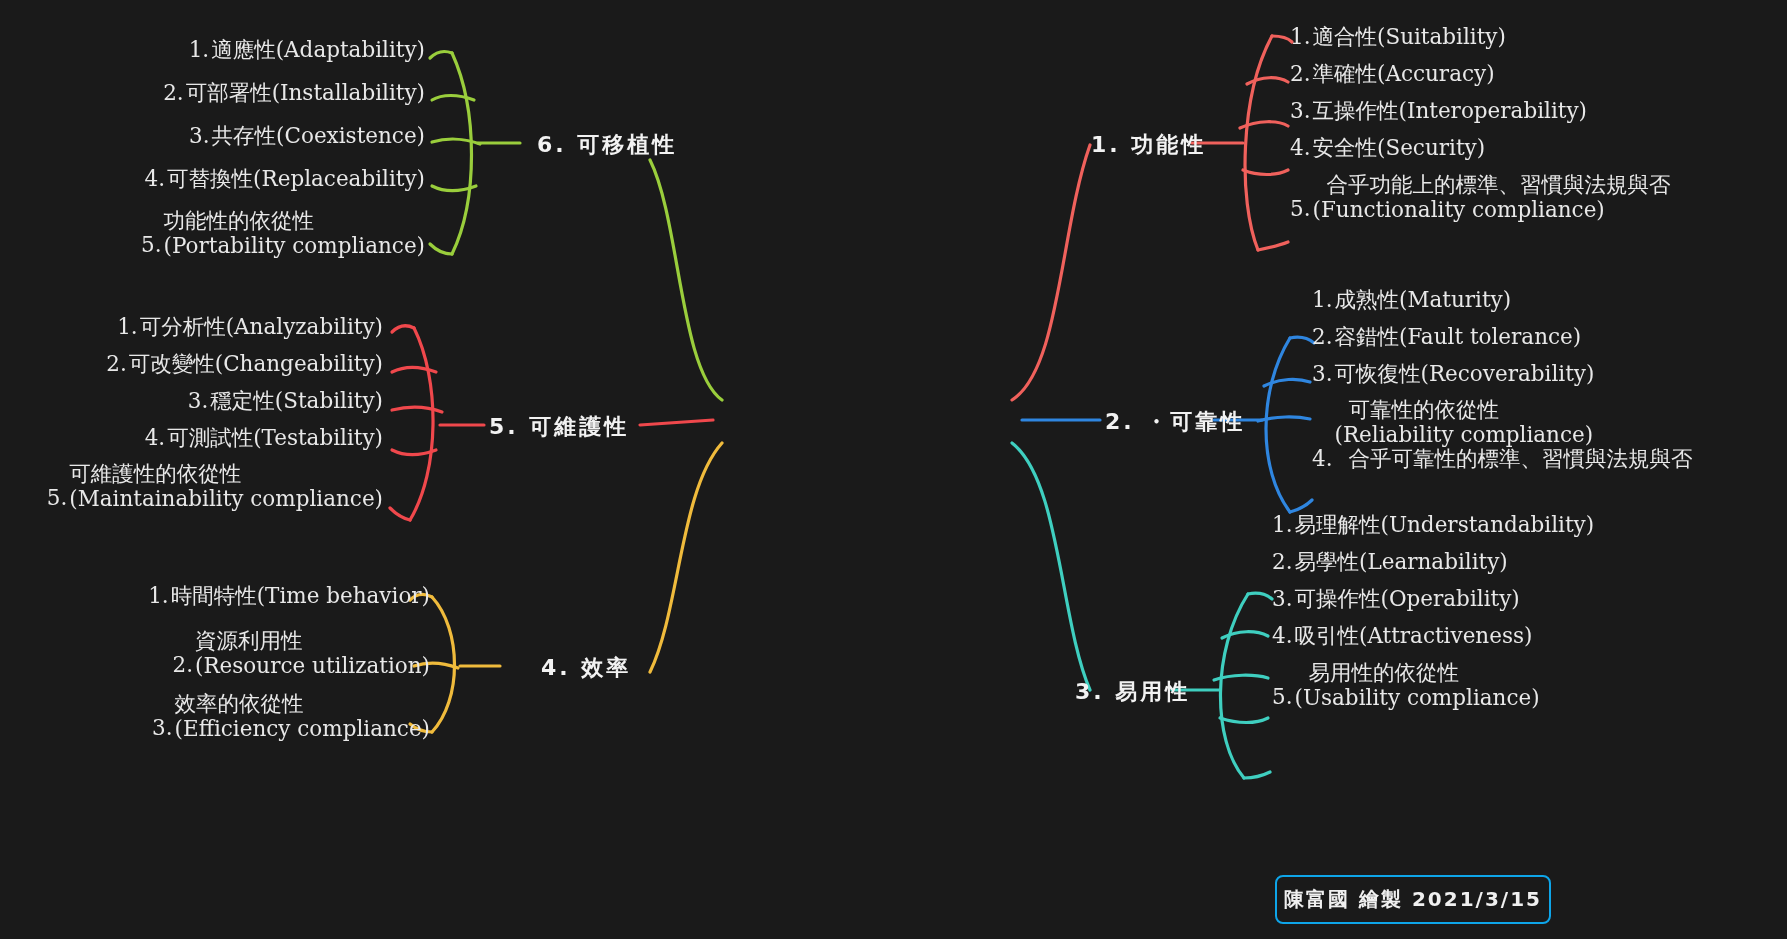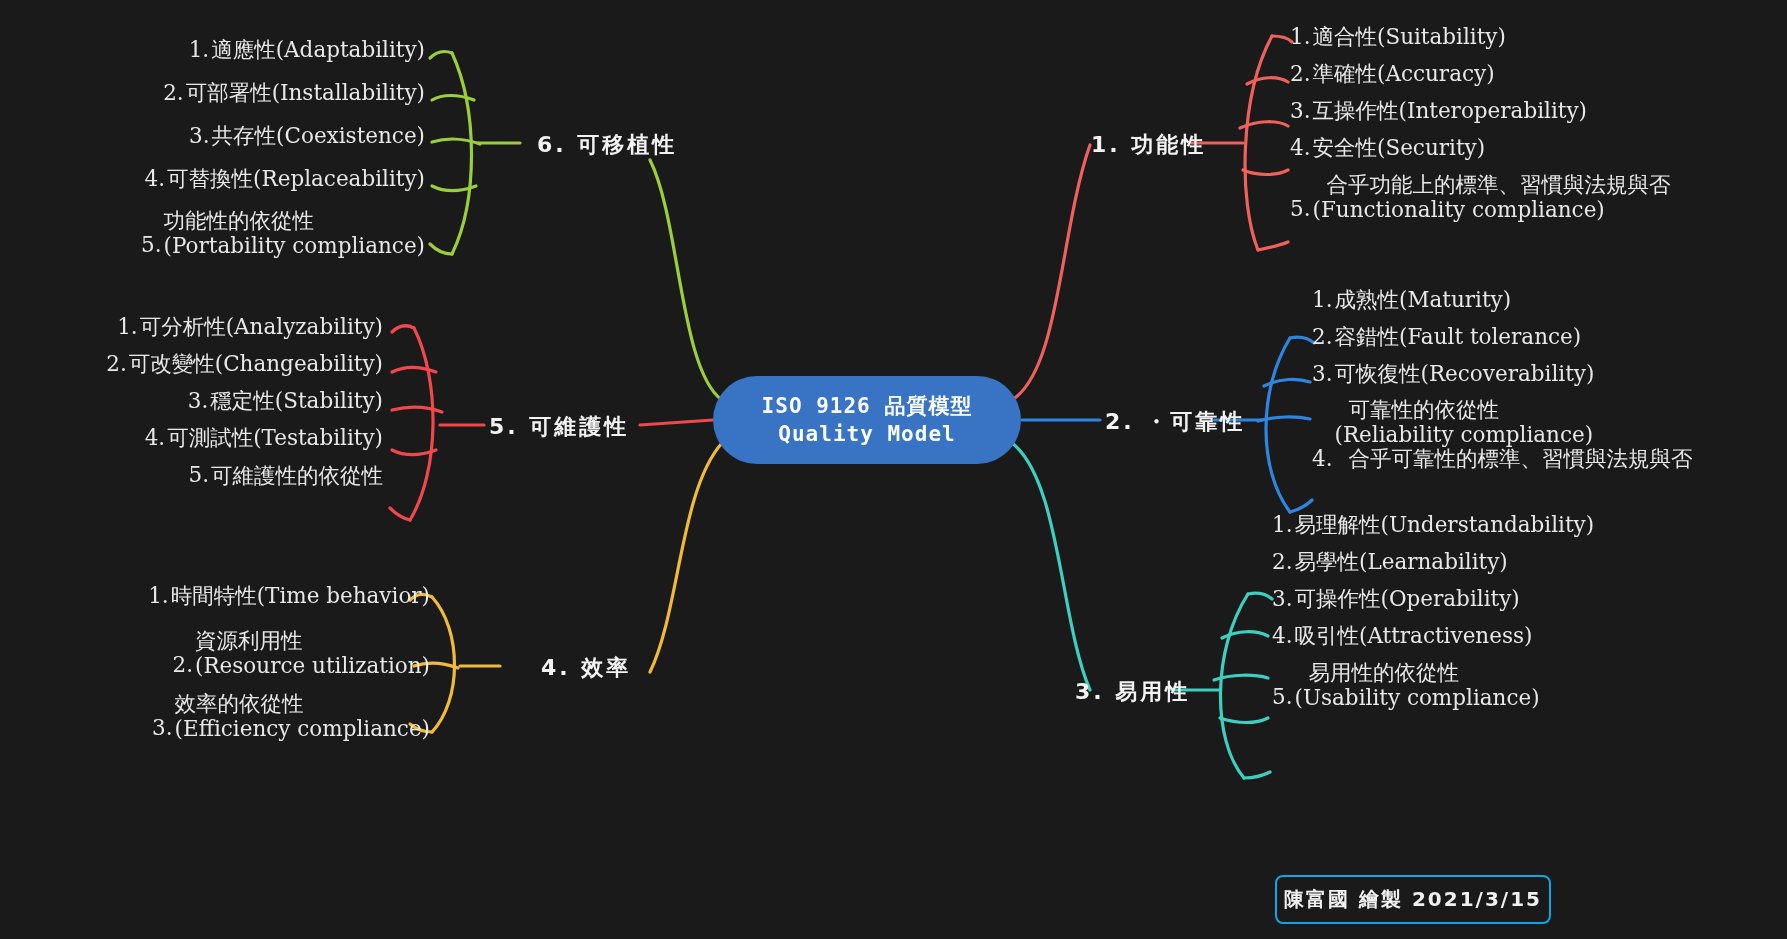--- a/index.html
+++ b/index.html
@@ -175,24 +175,20 @@
     <path d="M 410 520 C 402 518 396 514 390 508" stroke="#f0484c" stroke-width="3.2" fill="none" stroke-linecap="round"></path>
     <path d="M 440 425 L 484 425" stroke="#f0484c" stroke-width="3.2" fill="none" stroke-linecap="round"></path>
 
     <path d="M 432 597 C 462 630 462 700 432 732" stroke="#f0bb3c" stroke-width="3.2" fill="none" stroke-linecap="round"></path>
     <path d="M 432 597 C 424 593 416 594 410 600" stroke="#f0bb3c" stroke-width="3.2" fill="none" stroke-linecap="round"></path>
     <path d="M 458 668 C 442 662 426 662 414 666" stroke="#f0bb3c" stroke-width="3.2" fill="none" stroke-linecap="round"></path>
     <path d="M 432 732 C 424 732 416 729 410 724" stroke="#f0bb3c" stroke-width="3.2" fill="none" stroke-linecap="round"></path>
     <path d="M 460 666 L 500 666" stroke="#f0bb3c" stroke-width="3.2" fill="none" stroke-linecap="round"></path>
   </svg>
 
-  <div class="center-node" style="background: rgb(57, 115, 196); color: rgb(255, 255, 255);">
-    <div class="center-line-1">ISO 9126 品質模型</div>
-    <div class="center-line-2">Quality Model</div>
-  </div>
 
   <div class="branch-label" style="left:1091px; top:130px;">1. 功能性</div>
   <div class="branch-label" style="left:1105px; top:407px;">2. ・可靠性</div>
   <div class="branch-label" style="left:1075px; top:677px;">3. 易用性</div>
   <div class="branch-label" style="left:537px; top:130px;">6. 可移植性</div>
   <div class="branch-label" style="left:489px; top:412px;text-align:right;">5. 可維護性</div>
   <div class="branch-label" style="left:541px; top:653px;">4. 效率</div>
 
   <div class="leaf right" style="left:1290px; top:24px;">
     <div class="leaf-row">
@@ -385,20 +381,21 @@
       <span class="leaf-body">
           <span class="ln">可測試性(Testability)</span>
         </span>
     </div>
   </div>
   <div class="leaf left multi" style="right:1404px; top:462px;">
     <div class="leaf-row">
       <span class="leaf-num">5.</span>
       <span class="leaf-body">
         <span class="ln tight">可維護性的依從性</span>
+        <span class="ln tight">(Maintainability compliance)</span>
       </span>
     </div>
   </div>
 
   <div class="leaf left" style="right:1357px; top:583px;">
     <div class="leaf-row">
       <span class="leaf-num">1.</span>
       <span class="leaf-body">
           <span class="ln">時間特性(Time behavior)</span>
         </span>

